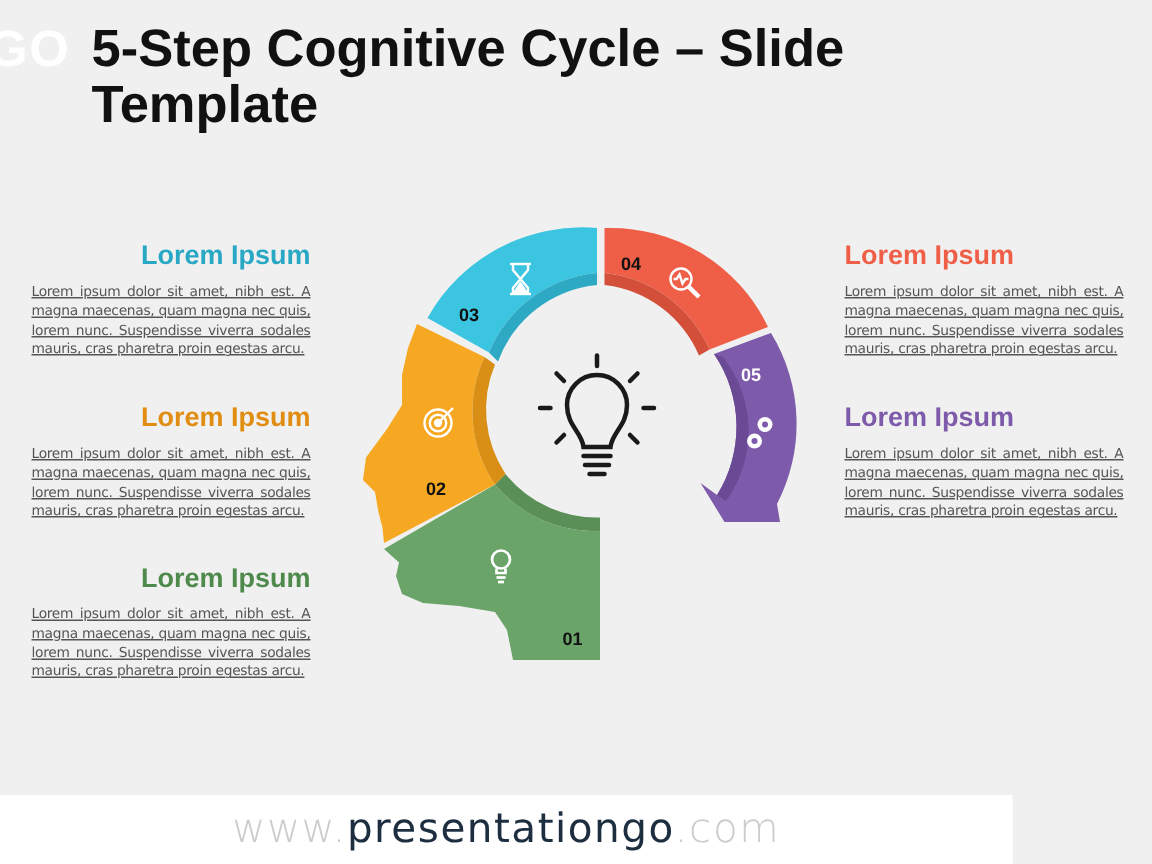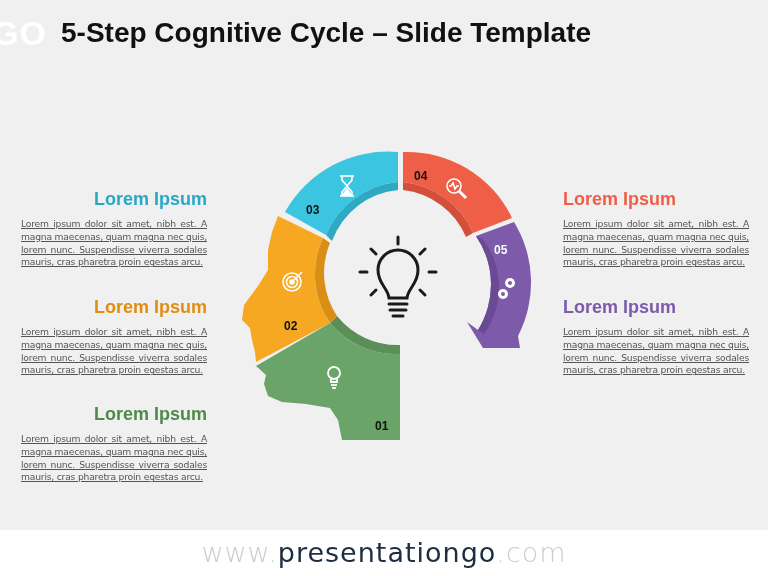--- a/index.html
+++ b/index.html
@@ -1,25 +1,25 @@
 <!DOCTYPE html>
 <html><head>
 <meta charset="utf-8">
 <style>
   * { margin:0; padding:0; box-sizing:border-box; }
   html, body { width:768px; height:576px; overflow:hidden; }
   body { background:#f0f0f0; font-family:"Liberation Sans", sans-serif; position:relative; }
   .logo-frag { position:absolute; left:-8px; top:14px; font-size:34px; font-weight:bold; color:#ffffff; letter-spacing:1px; }
-  .title { position:absolute; left:61px; top:14px; width:640px; font-size:28px; line-height:37px; font-weight:bold; color:#111111; }
+  .title { position:absolute; left:61px; top:14px; width:640px; font-size:35px; line-height:37px; font-weight:bold; color:#111111; }
   .block { position:absolute; width:186px; }
-  .block h3 { font-size:18px; font-weight:bold; margin-bottom:8px;margin-top:29px; }
+  .block h3 { font-size:18px; font-weight:bold; margin-bottom:8px; }
   .block p { font-size:9.2px; line-height:12.8px; color:#555555; text-align:justify; font-family:"DejaVu Sans", sans-serif; letter-spacing:-0.2px;text-decoration:underline; }
   .left h3 { text-align:right; }
   .diagram { position:absolute; left:0; top:0; width:768px; height:530px; }
-  .footer { position:absolute; left:0; top:530px; width:768px; height:46px; background:#ffffff; text-align:center; font-size:27px; line-height:46px; letter-spacing:1px; font-family:"DejaVu Sans", sans-serif; }
+  .footer { position:absolute; left:0; top:530px; width:675px; height:46px; background:#ffffff; text-align:center; font-size:27px; line-height:46px; letter-spacing:1px; font-family:"DejaVu Sans", sans-serif; }
   .footer .dim { color:#cccccc; font-weight:200; }
   .footer .dark { color:#1c2e40; }
 </style>
 </head>
 <body>
 
 <div class="logo-frag">GO</div>
 <div class="title">5-Step Cognitive Cycle – Slide Template</div>
 
 <div class="block left" style="left:21px; top:160px;">

